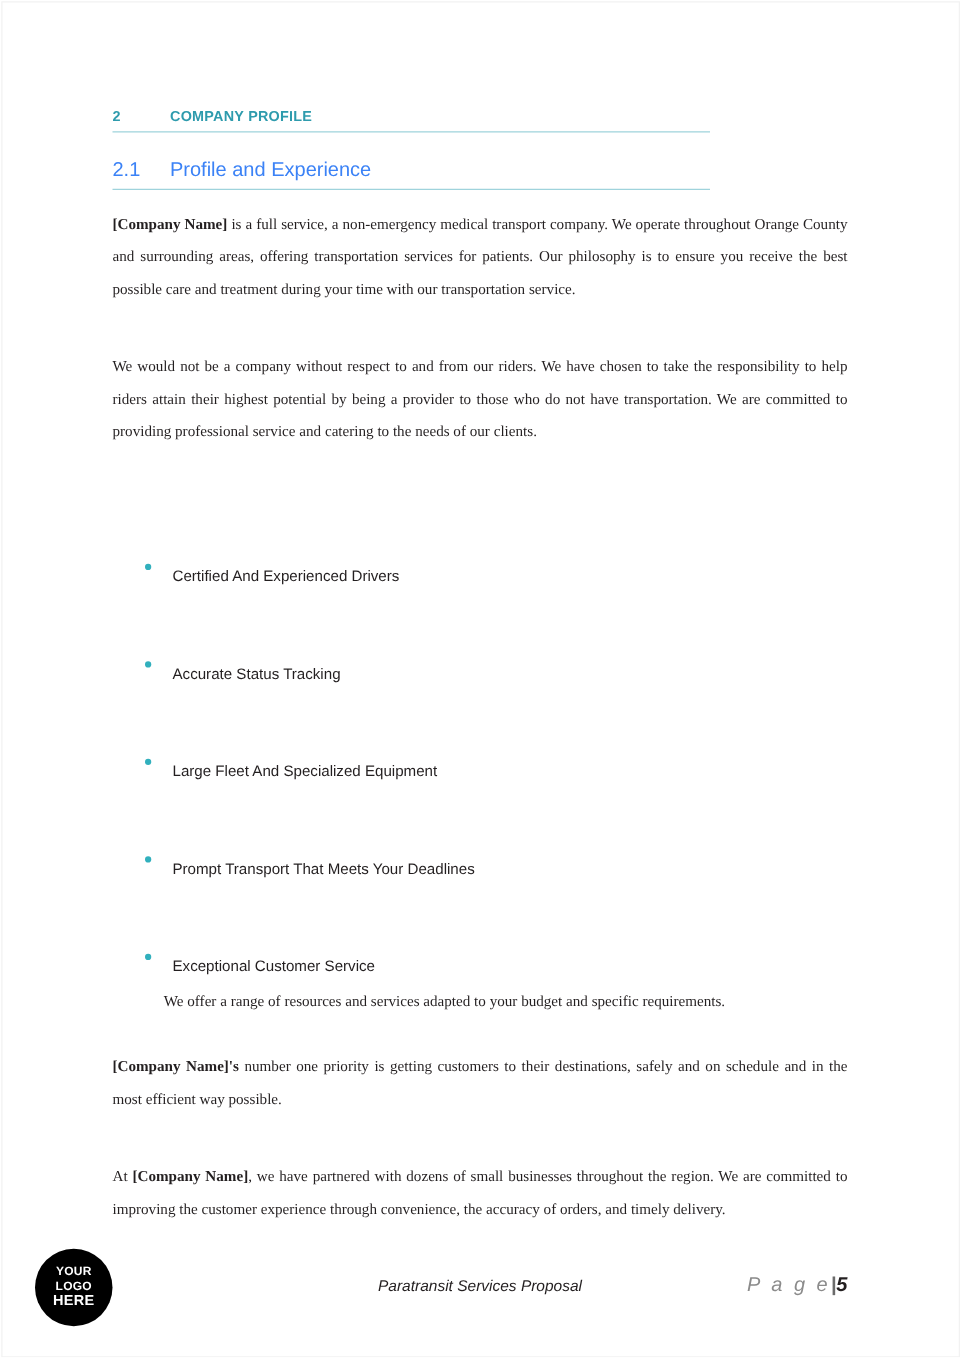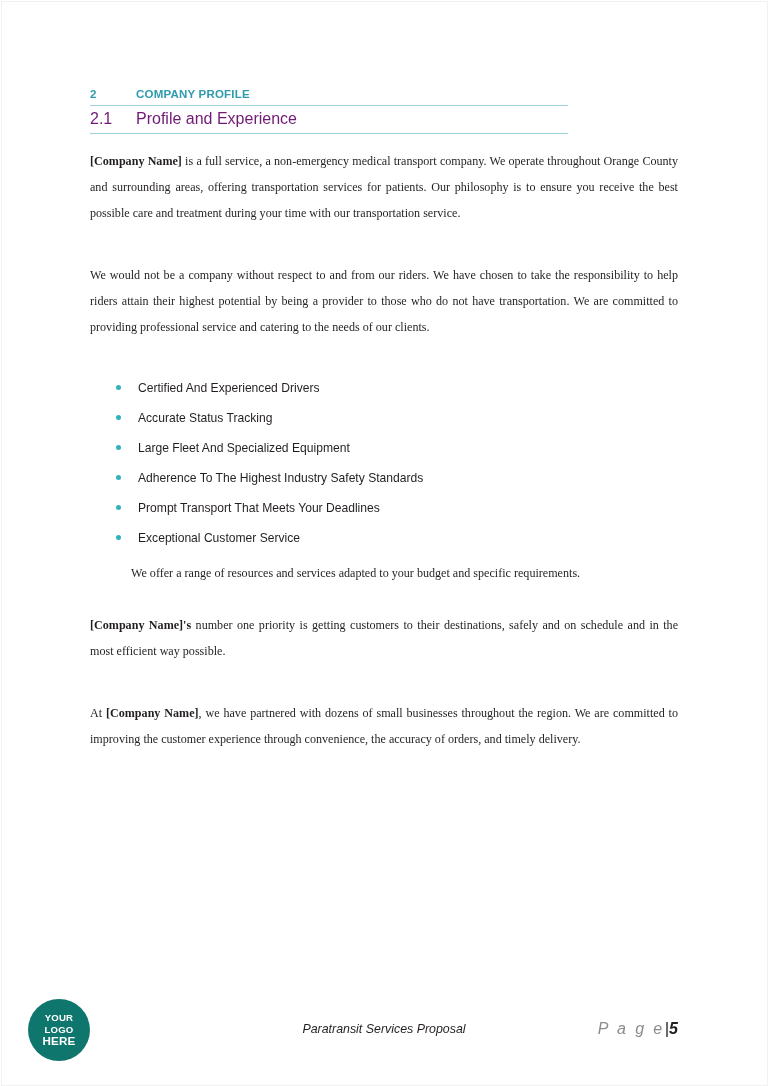--- a/index.html
+++ b/index.html
@@ -49,26 +49,26 @@
   }
   .h1 .num {
     width: 46px;
     flex: none;
   }
   .h1 .txt { flex: 1; }
 
   .h2 {
     display: flex;
     align-items: flex-end;
-    color: #701a75;
+    color: #3b82f6;
     font-size: 16px;
     font-weight: normal;
     border-bottom: 1.4px solid #9fd3dc;
     padding-bottom: 5px;
-    margin: 4px 0 0 0;
+    margin: 22px 0 0 0;
     width: 478px;
   }
   .h2 .num {
     width: 46px;
     flex: none;
   }
   .h2 .txt { flex: 1; }
 
   
   p.body {
@@ -94,21 +94,22 @@
     padding: 0;
   }
   ul.bullets li {
     position: relative;
     font-size: 12.1px;
     color: #231f20;
     line-height: 16px;
     height: 30px;
     padding-left: 48px;
     display: flex;
-    align-items: flex-start;
+    align-items: center;
+    margin-top: 48px;
   }
   ul.bullets li .dot {
     position: absolute;
     left: 26px;
     top: 5px;
     width: 5px;
     height: 5px;
     border-radius: 50%;
     background: #31b0bd;
   }
@@ -153,21 +154,21 @@
     font-weight: bold;
   }
 
   .logo {
     position: absolute;
     left: 28px;
     top: 999px;
     width: 62px;
     height: 62px;
     border-radius: 50%;
-    background: #0f766e;
+    background: #000000;
     display: flex;
     flex-direction: column;
     align-items: center;
     justify-content: center;
   }
   .logo span {
     color: #ffffff;
     font-size: 9.6px;
     font-weight: bold;
     line-height: 11.5px;
@@ -215,24 +216,20 @@
           <span class="dot"></span>
           <span>Certified And Experienced Drivers</span>
         </li>
       <li>
           <span class="dot"></span>
           <span>Accurate Status Tracking</span>
         </li>
       <li>
           <span class="dot"></span>
           <span>Large Fleet And Specialized Equipment</span>
-        </li>
-      <li>
-          <span class="dot"></span>
-          <span>Adherence To The Highest Industry Safety Standards</span>
         </li>
       <li>
           <span class="dot"></span>
           <span>Prompt Transport That Meets Your Deadlines</span>
         </li>
       <li>
           <span class="dot"></span>
           <span>Exceptional Customer Service</span>
         </li>
     </ul>

